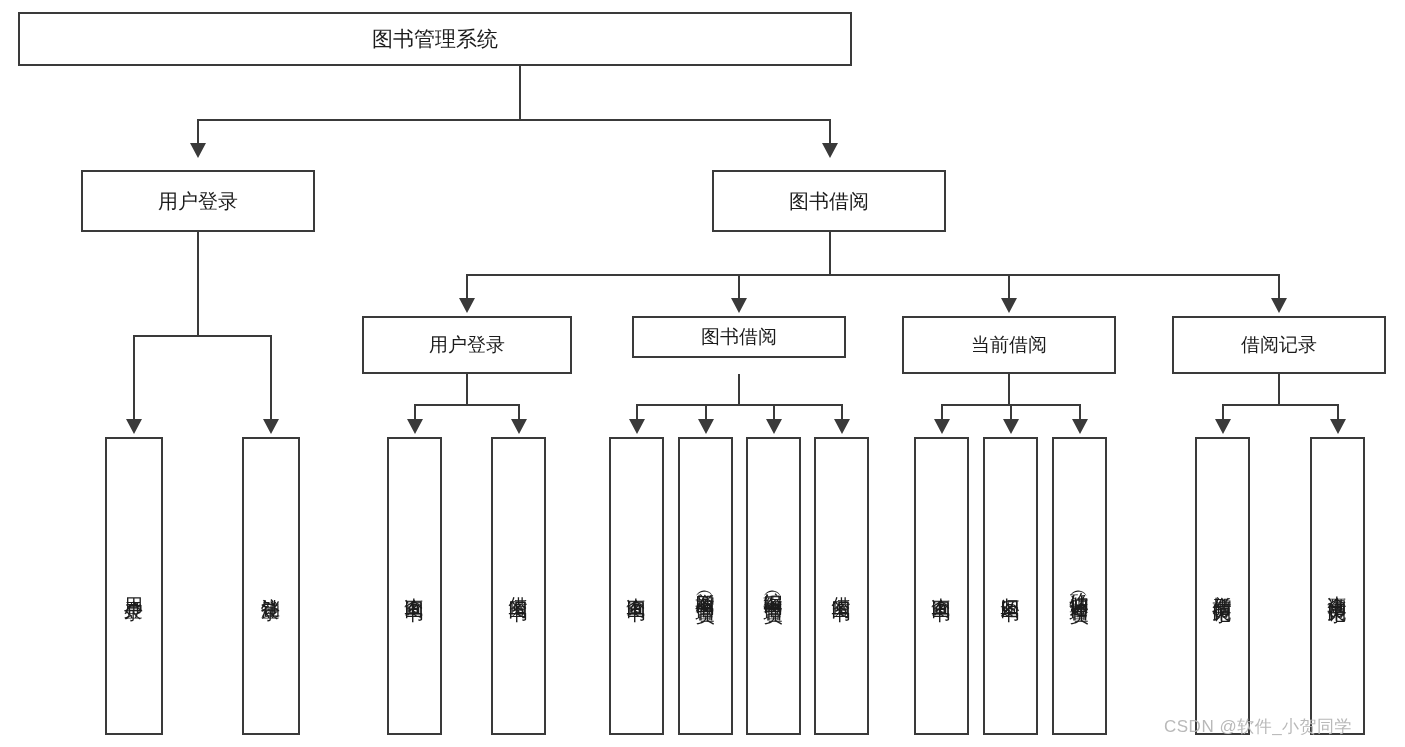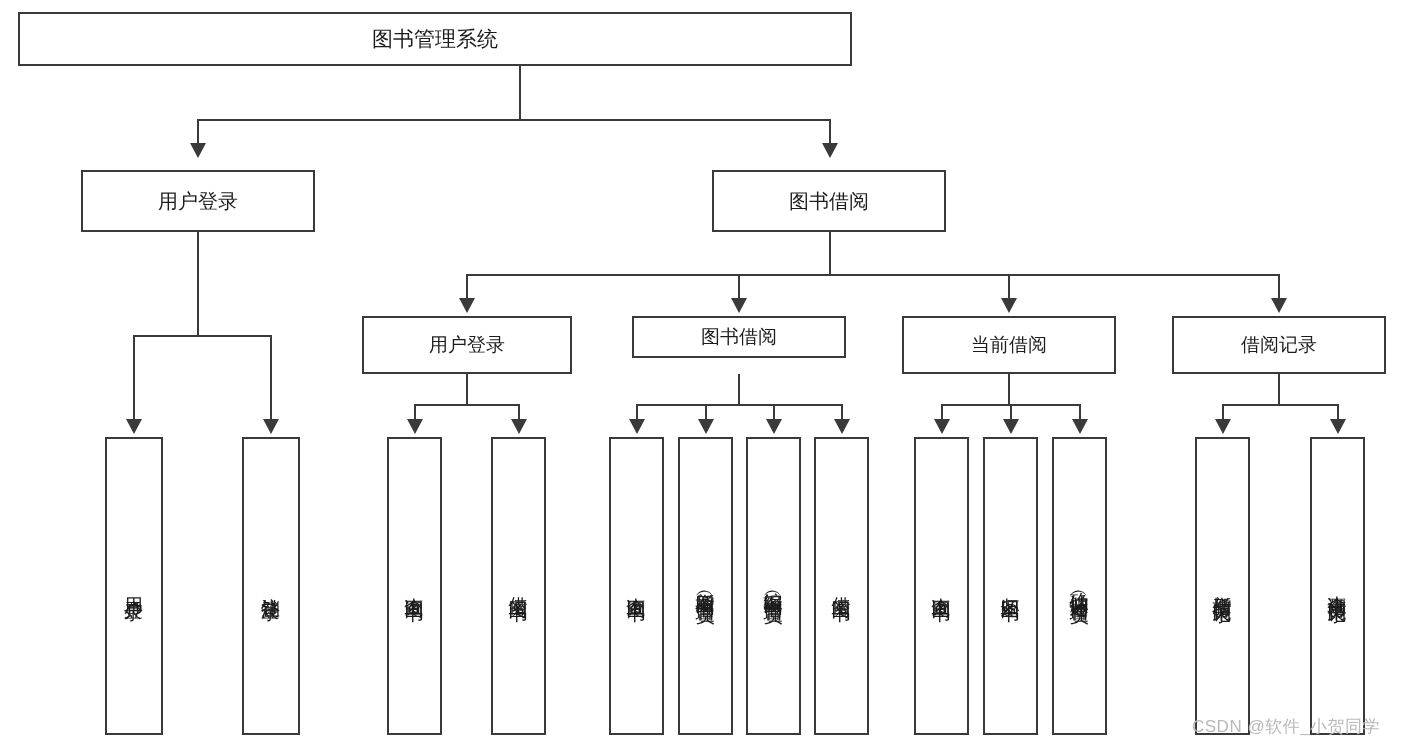--- a/index.html
+++ b/index.html
@@ -209,15 +209,15 @@
     <span class="leaf-text">确认归还（管理员）</span>
   </div>
 
   <div class="box leaf" style="left:1195px; top:437px; width:55px; height:298px;">
     <span class="leaf-text">新增借阅记录</span>
   </div>
   <div class="box leaf" style="left:1310px; top:437px; width:55px; height:298px;">
     <span class="leaf-text">查询借阅记录</span>
   </div>
 
-  <div class="watermark" style="left:1192px; top:715px;">CSDN @软件_小贺同学</div>
+  <div class="watermark" style="left:1164px; top:715px;">CSDN @软件_小贺同学</div>
 
 </div>
 
 </body></html>

